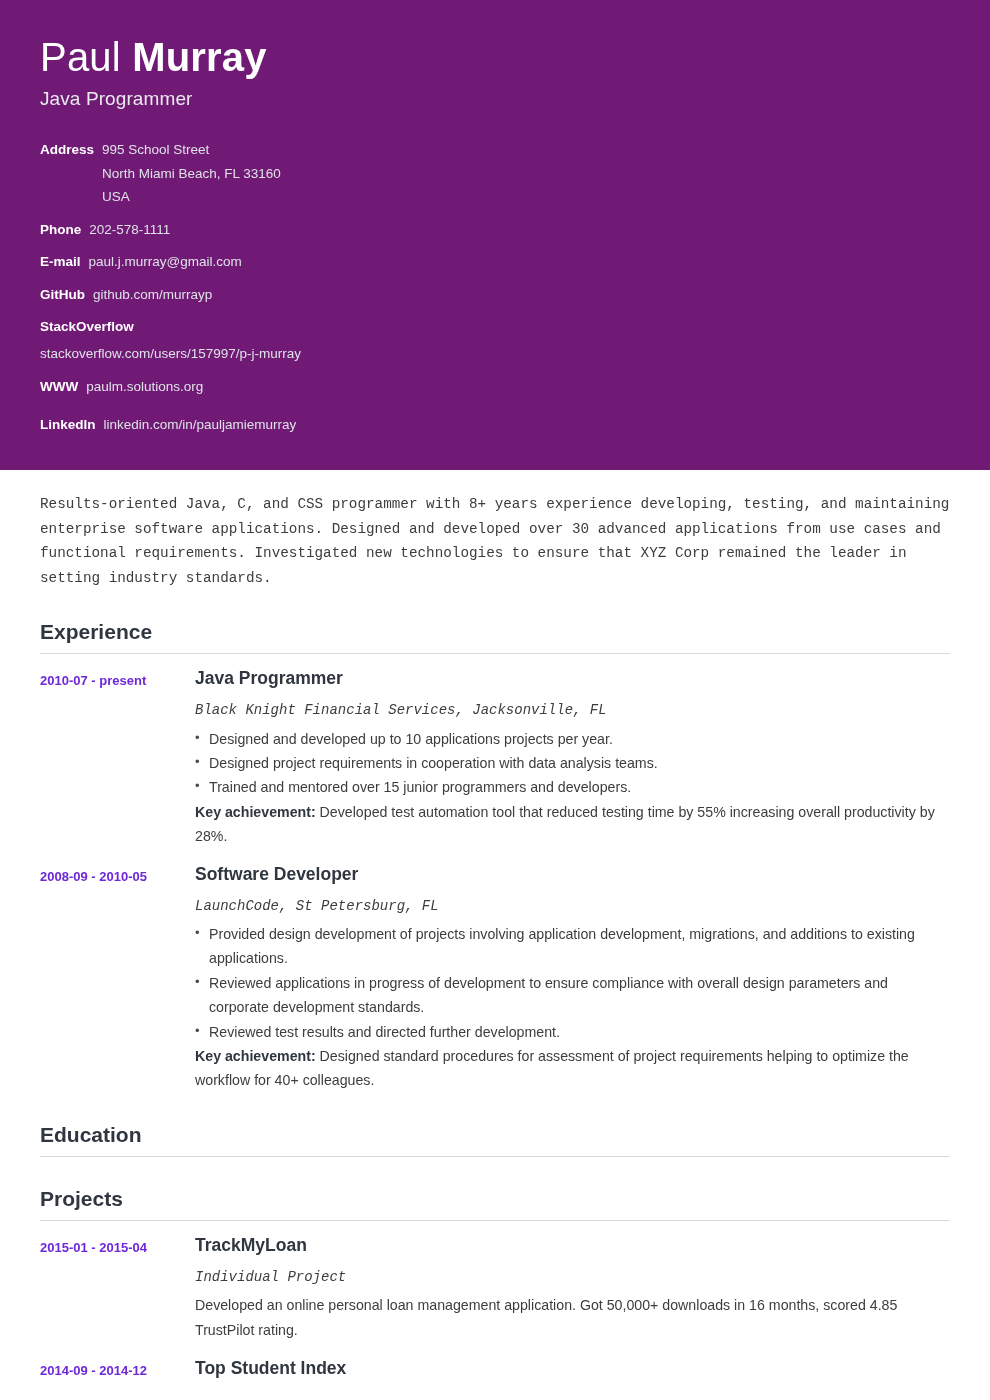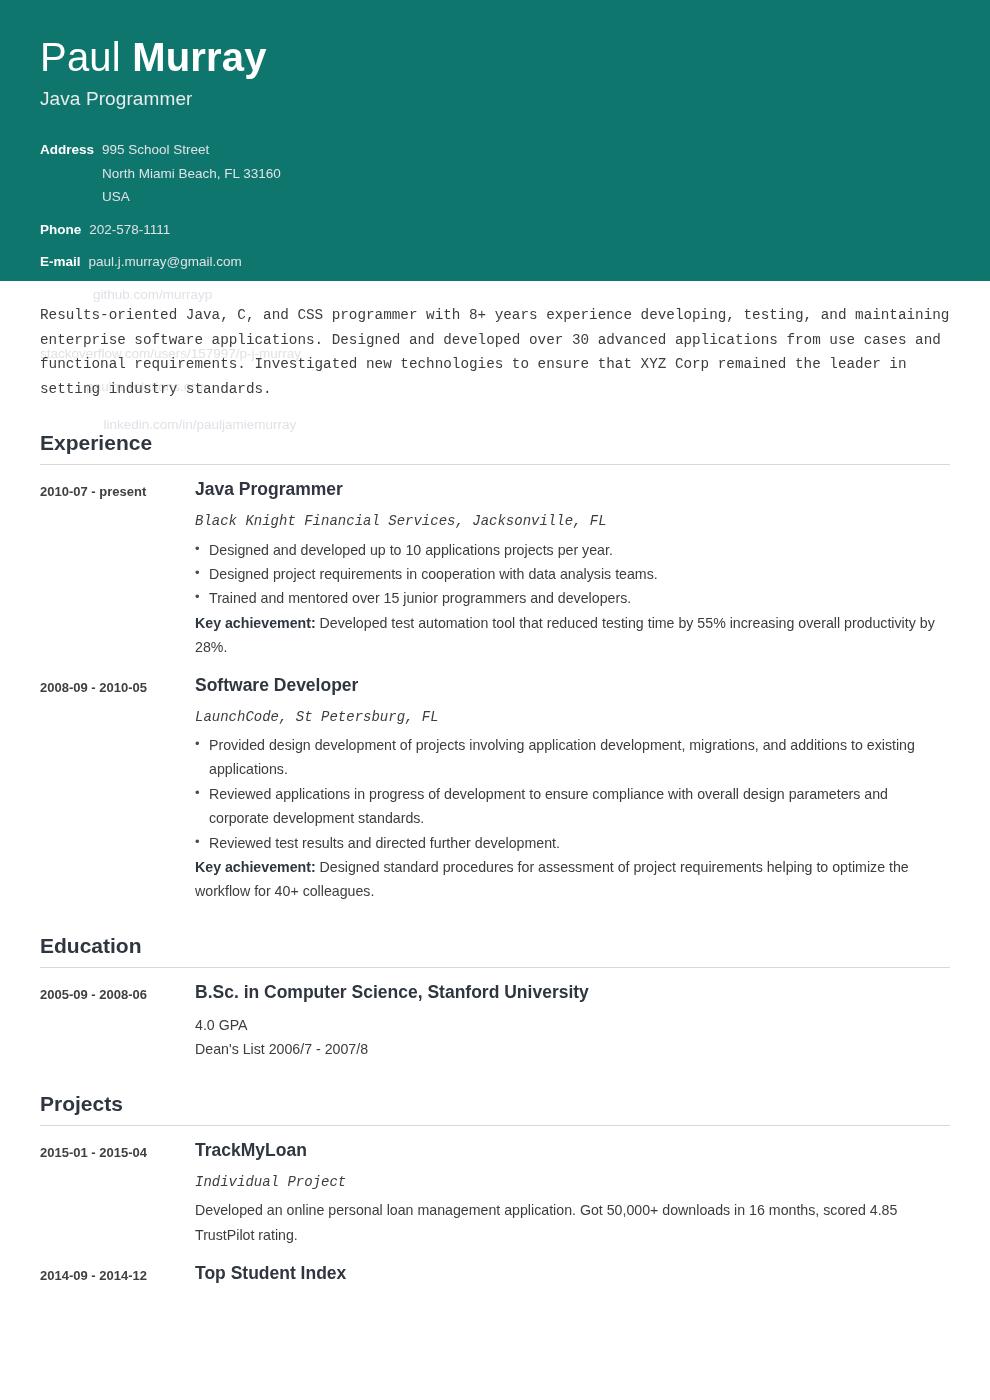--- a/index.html
+++ b/index.html
@@ -10,24 +10,24 @@
     width: 990px;
     height: 1400px;
     background: #ffffff;
     font-family: "Liberation Sans", sans-serif;
     color: #3b3b3b;
     overflow: hidden;
   }
 
   
   .header {
-    background: #0f766e;
+    background: #701a75;
     padding: 36px 40px 10px 40px;
     box-sizing: border-box;
-    height: 281px;
+    height: 470px;
   }
   .name {
     font-size: 40px;
     line-height: 1.05;
     color: #ffffff;
     font-weight: 300;
     letter-spacing: 0.2px;
     margin: 0 0 10px 0;
   }
   .name .last {
@@ -111,21 +111,21 @@
     display: flex;
     align-items: flex-start;
     margin-bottom: 15px;
   }
   .entry:last-child { margin-bottom: 0; }
   .entry-dates {
     width: 155px;
     flex: none;
     font-size: 13px;
     font-weight: 700;
-    color: #404040;
+    color: #6d28d9;
     padding-top: 4px;
     line-height: 1.4;
   }
   .entry-main {
     flex: 1 1 auto;
     min-width: 0;
   }
   .entry-title {
     font-size: 17.5px;
     font-weight: 700;
@@ -263,28 +263,20 @@
         <li>Reviewed applications in progress of development to ensure compliance with overall design parameters and corporate development standards.</li>
         <li>Reviewed test results and directed further development.</li>
       </ul>
       <p class="achievement"><span class="ach-label">Key achievement:</span><span> Designed standard procedures for assessment of project requirements helping to optimize the workflow for 40+ colleagues.</span></p>
     </div>
   </div>
 
   <h2 class="section-title">Education</h2>
   <hr class="section-rule">
 
-  <div class="entry">
-    <div class="entry-dates">2005-09 - 2008-06</div>
-    <div class="entry-main">
-      <div class="entry-title">B.Sc. in Computer Science, Stanford University</div>
-      <p class="detail-line">4.0 GPA</p>
-      <p class="detail-line">Dean's List 2006/7 - 2007/8</p>
-    </div>
-  </div>
 
   <h2 class="section-title">Projects</h2>
   <hr class="section-rule">
 
   <div class="entry">
     <div class="entry-dates">2015-01 - 2015-04</div>
     <div class="entry-main">
       <div class="entry-title">TrackMyLoan</div>
       <div class="entry-sub">Individual Project</div>
       <p class="detail-line">Developed an online personal loan management application. Got 50,000+ downloads in 16 months, scored 4.85 TrustPilot rating.</p>

